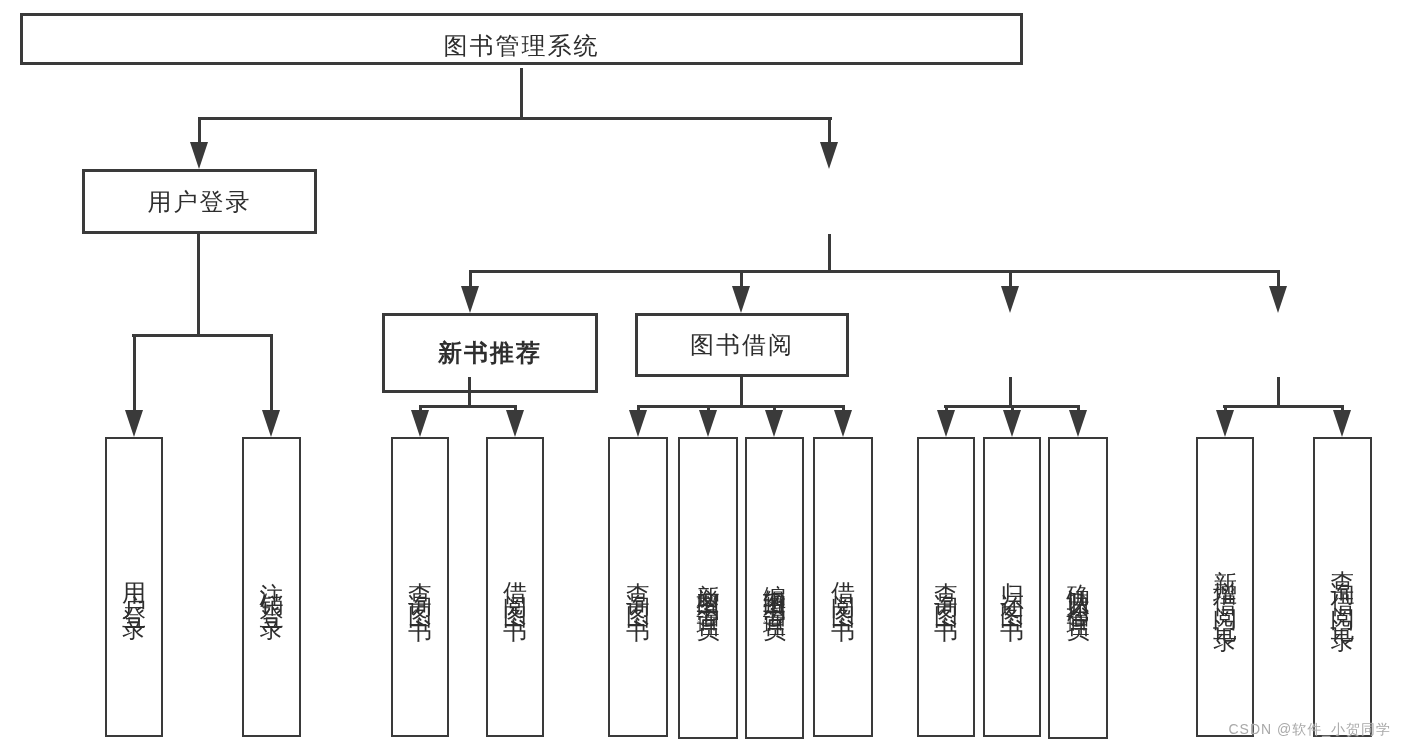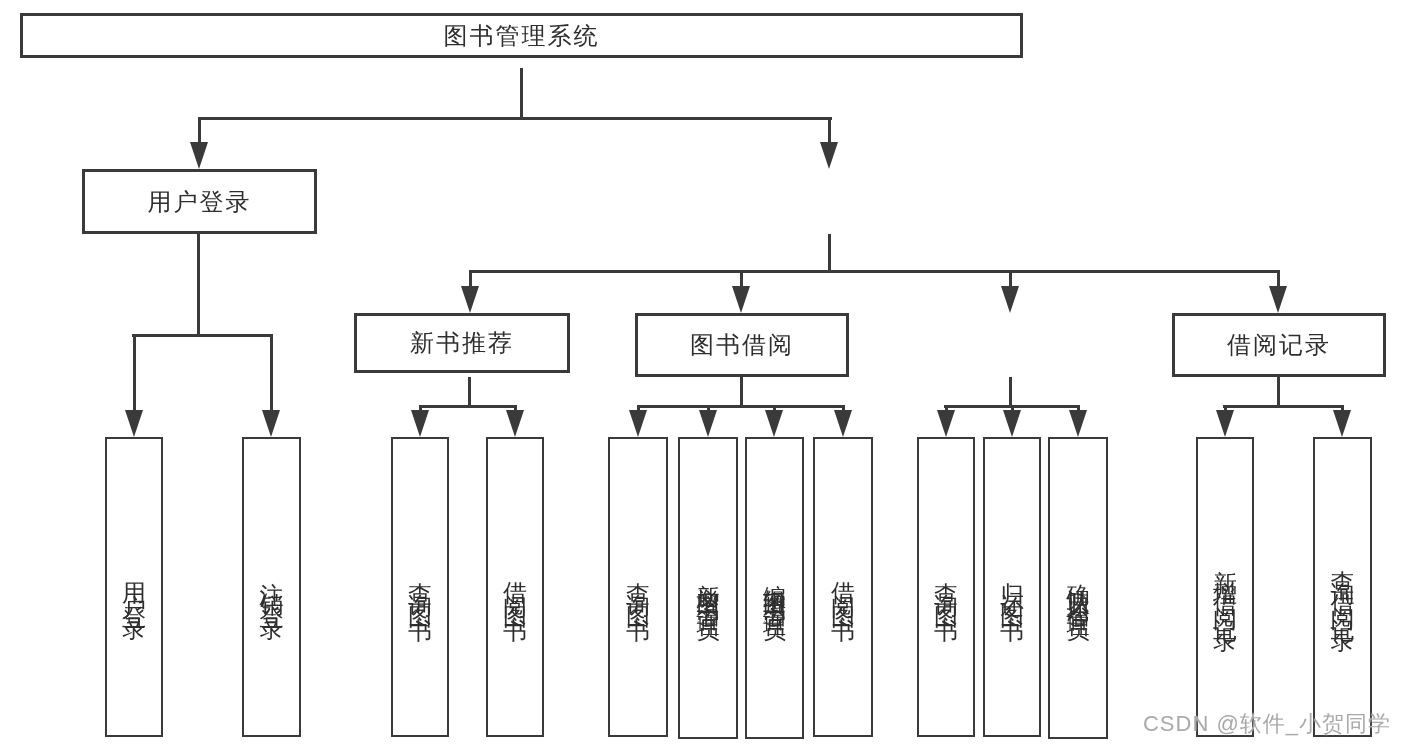--- a/index.html
+++ b/index.html
@@ -56,54 +56,51 @@
     position:absolute;
     width:0;height:0;
     border-left:9px solid transparent;
     border-right:9px solid transparent;
     border-top:27px solid var(--line);
   }
   .watermark{
     position:absolute;
     right:14px;
     bottom:8px;
-    font-size:22px;
+    font-size:14px;
     letter-spacing:1px;
     color:var(--watermark);
     text-shadow:0 0 2px rgba(255,255,255,.9);
     z-index:10;
     white-space:nowrap;
   }
 </style>
 </head>
 <body>
 
 <div class="canvas">
 
-  <div class="box" style="left:20px;top:13px;width:1003px;height:45px;">
+  <div class="box" style="left:20px;top:13px;width:1003px;height:52px;align-items:flex-end;">
     <span>图书管理系统</span>
   </div>
 
   <div class="box" style="left:82px;top:169px;width:235px;height:65px;">
     <span>用户登录</span>
   </div>
 
 
-  <div class="box" style="left:354px;top:313px;width:216px;height:60px;">
+  <div class="box" style="left:382px;top:313px;width:216px;height:80px;font-weight:bold;">
     <span>新书推荐</span>
   </div>
 
   <div class="box" style="left:635px;top:313px;width:214px;height:64px;justify-content:center;">
     <span>图书借阅</span>
   </div>
 
 
-  <div class="box" style="left:1172px;top:313px;width:214px;height:64px;">
-    <span>借阅记录</span>
-  </div>
 
   <div class="box leaf" style="left:105px;top:437px;width:58px;height:300px;">
     <span class="vtext">用户登录</span>
   </div>
 
   <div class="box leaf" style="left:242px;top:437px;width:59px;height:300px;">
     <span class="vtext">注销登录</span>
   </div>
 
   <div class="box leaf" style="left:391px;top:437px;width:58px;height:300px;">

